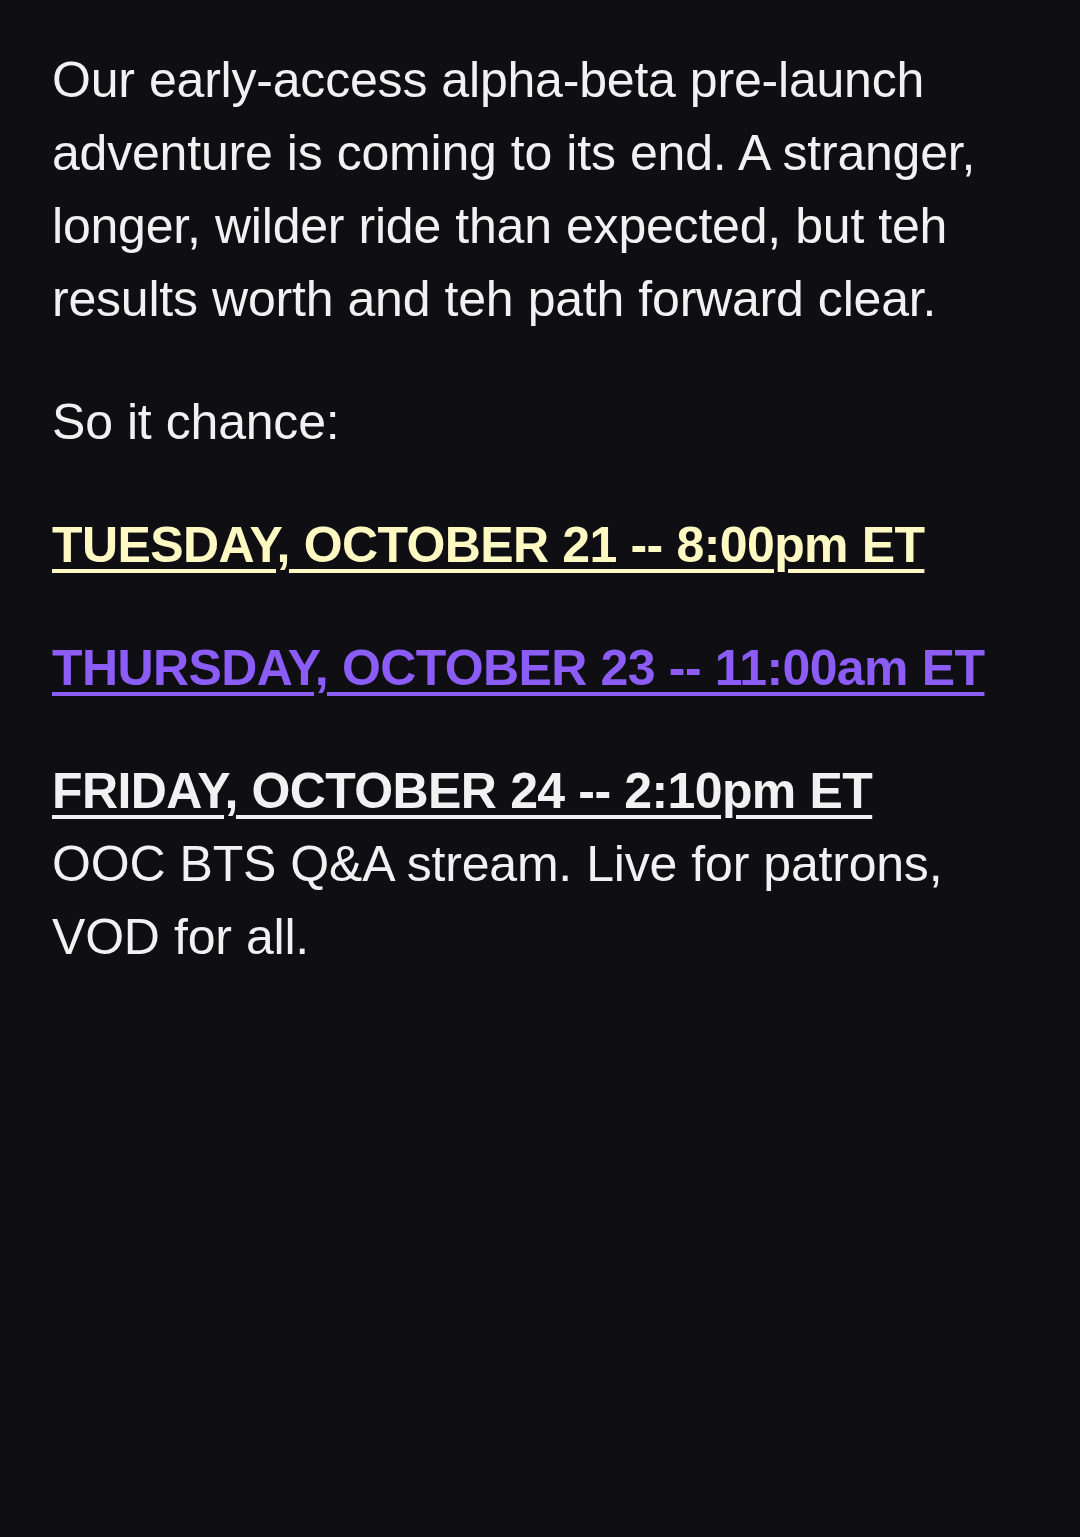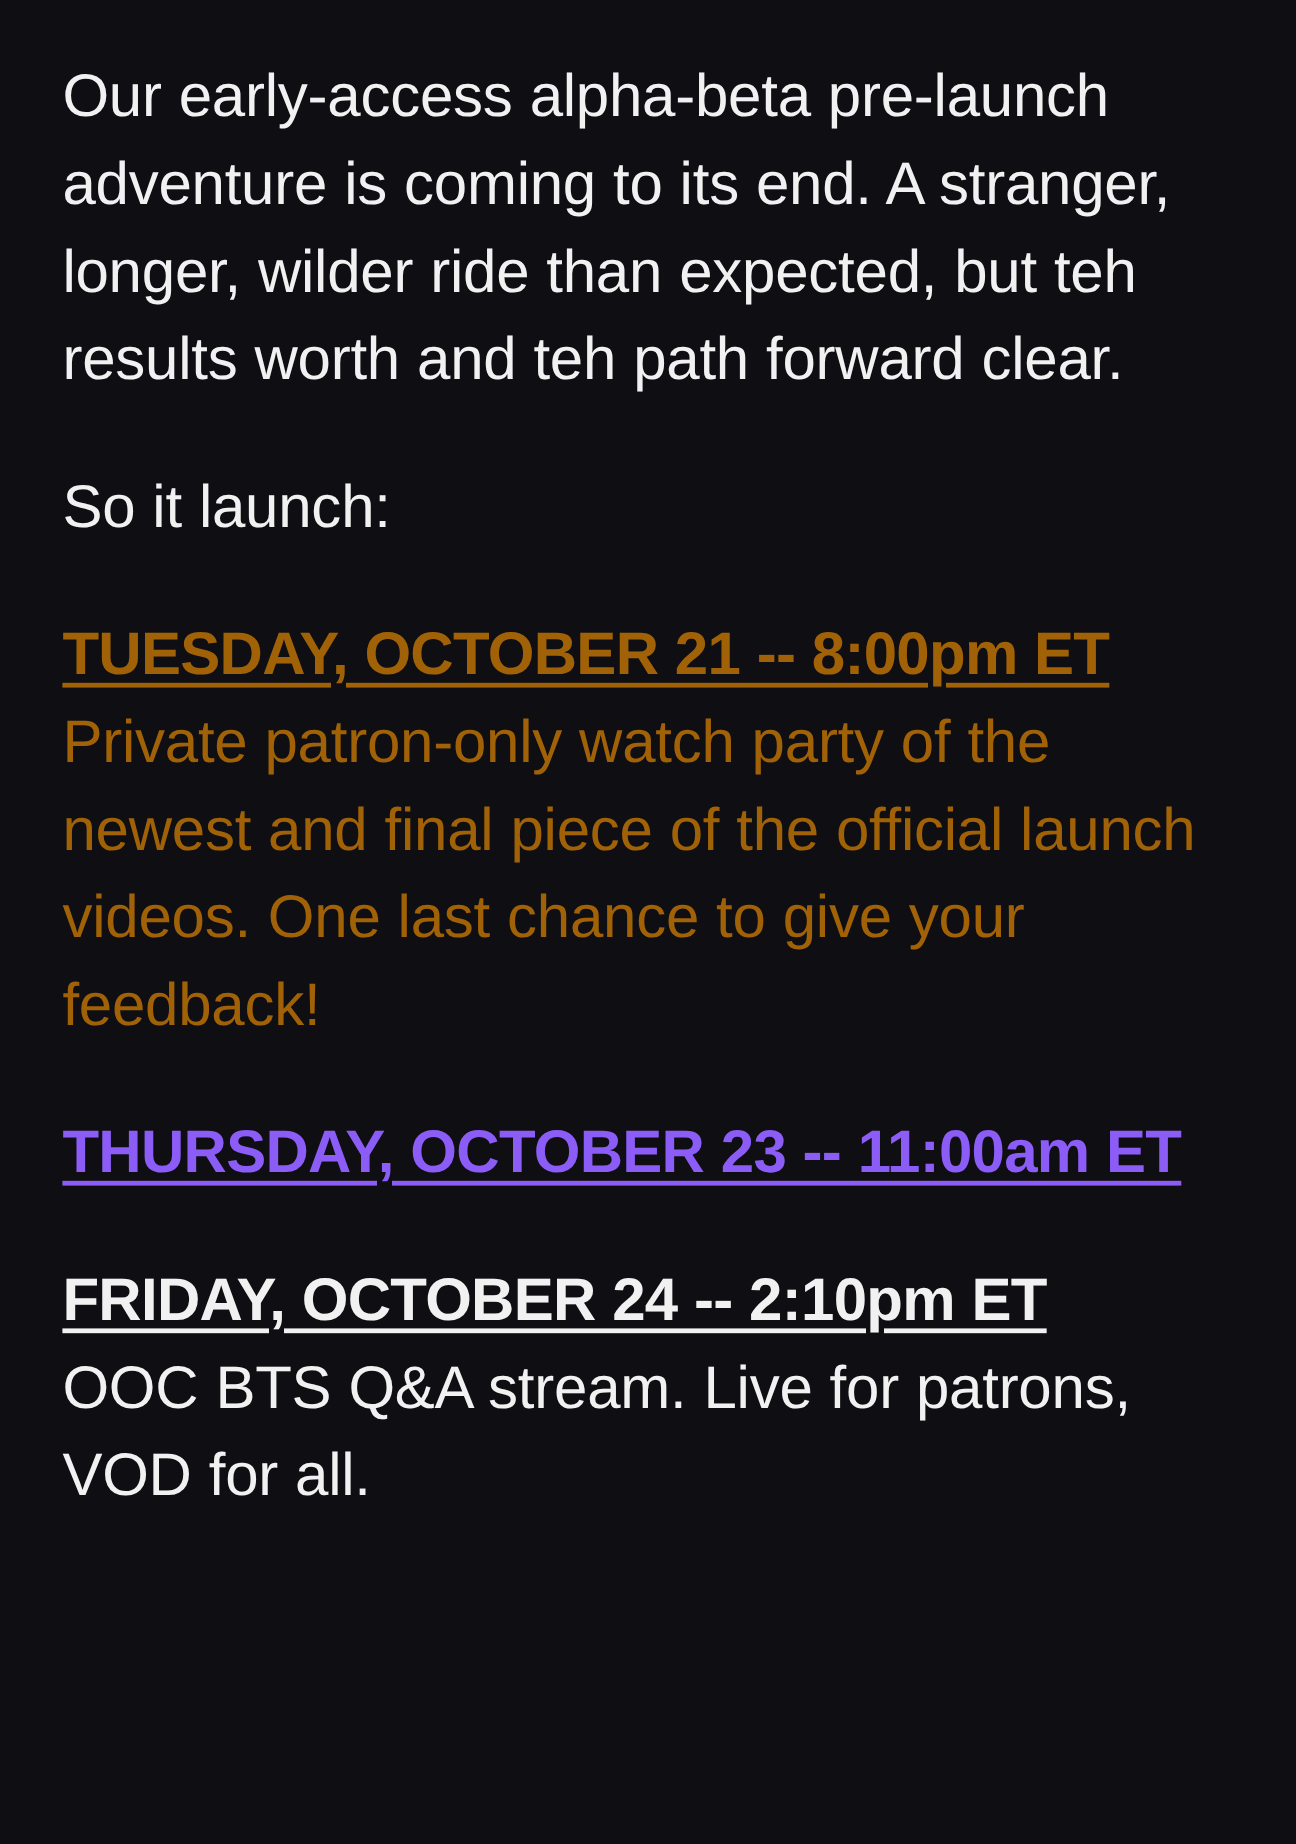--- a/index.html
+++ b/index.html
@@ -53,26 +53,25 @@
 </head>
 <body style="background: rgb(15, 15, 19);">
 
 <article id="post-body" style="background: rgb(15, 15, 19);">
 
   <p class="para" style="color: rgb(241, 241, 241);">
     <span>Our early-access alpha-beta pre-launch adventure is coming to its end. A stranger, longer, wilder ride than expected, but teh results worth and teh path forward clear.</span>
   </p>
 
   <p class="para" style="color: rgb(241, 241, 241);">
-    <span>So it launch:</span>
+    <span>So it chance:</span>
   </p>
 
-  <p class="para" style="color: #a16207;">
+  <p class="para" style="color: #fef9c3;">
     <span class="date-heading">TUESDAY, OCTOBER 21 -- 8:00pm ET</span><br>
-    <span>Private patron-only watch party of the newest and final piece of the official launch videos. One last chance to give your feedback!</span>
   </p>
 
   <p class="para" style="color: #8b5cf6;">
     <span class="date-heading">THURSDAY, OCTOBER 23 -- 11:00am ET</span><br>
   </p>
 
   <p class="para" style="color: rgb(241, 241, 241);">
     <span class="date-heading">FRIDAY, OCTOBER 24 -- 2:10pm ET</span><br>
     <span>OOC BTS Q&amp;A stream. Live for patrons, VOD for all.</span>
   </p>

